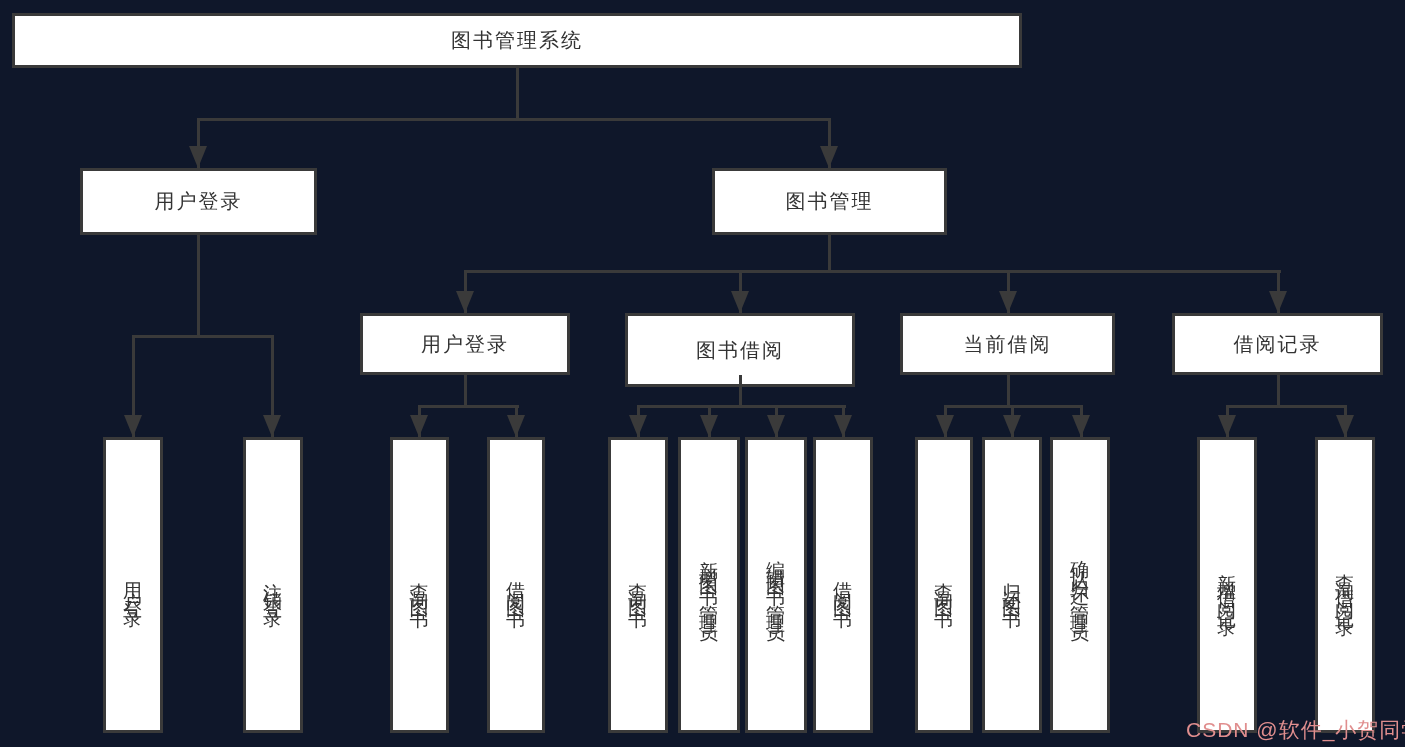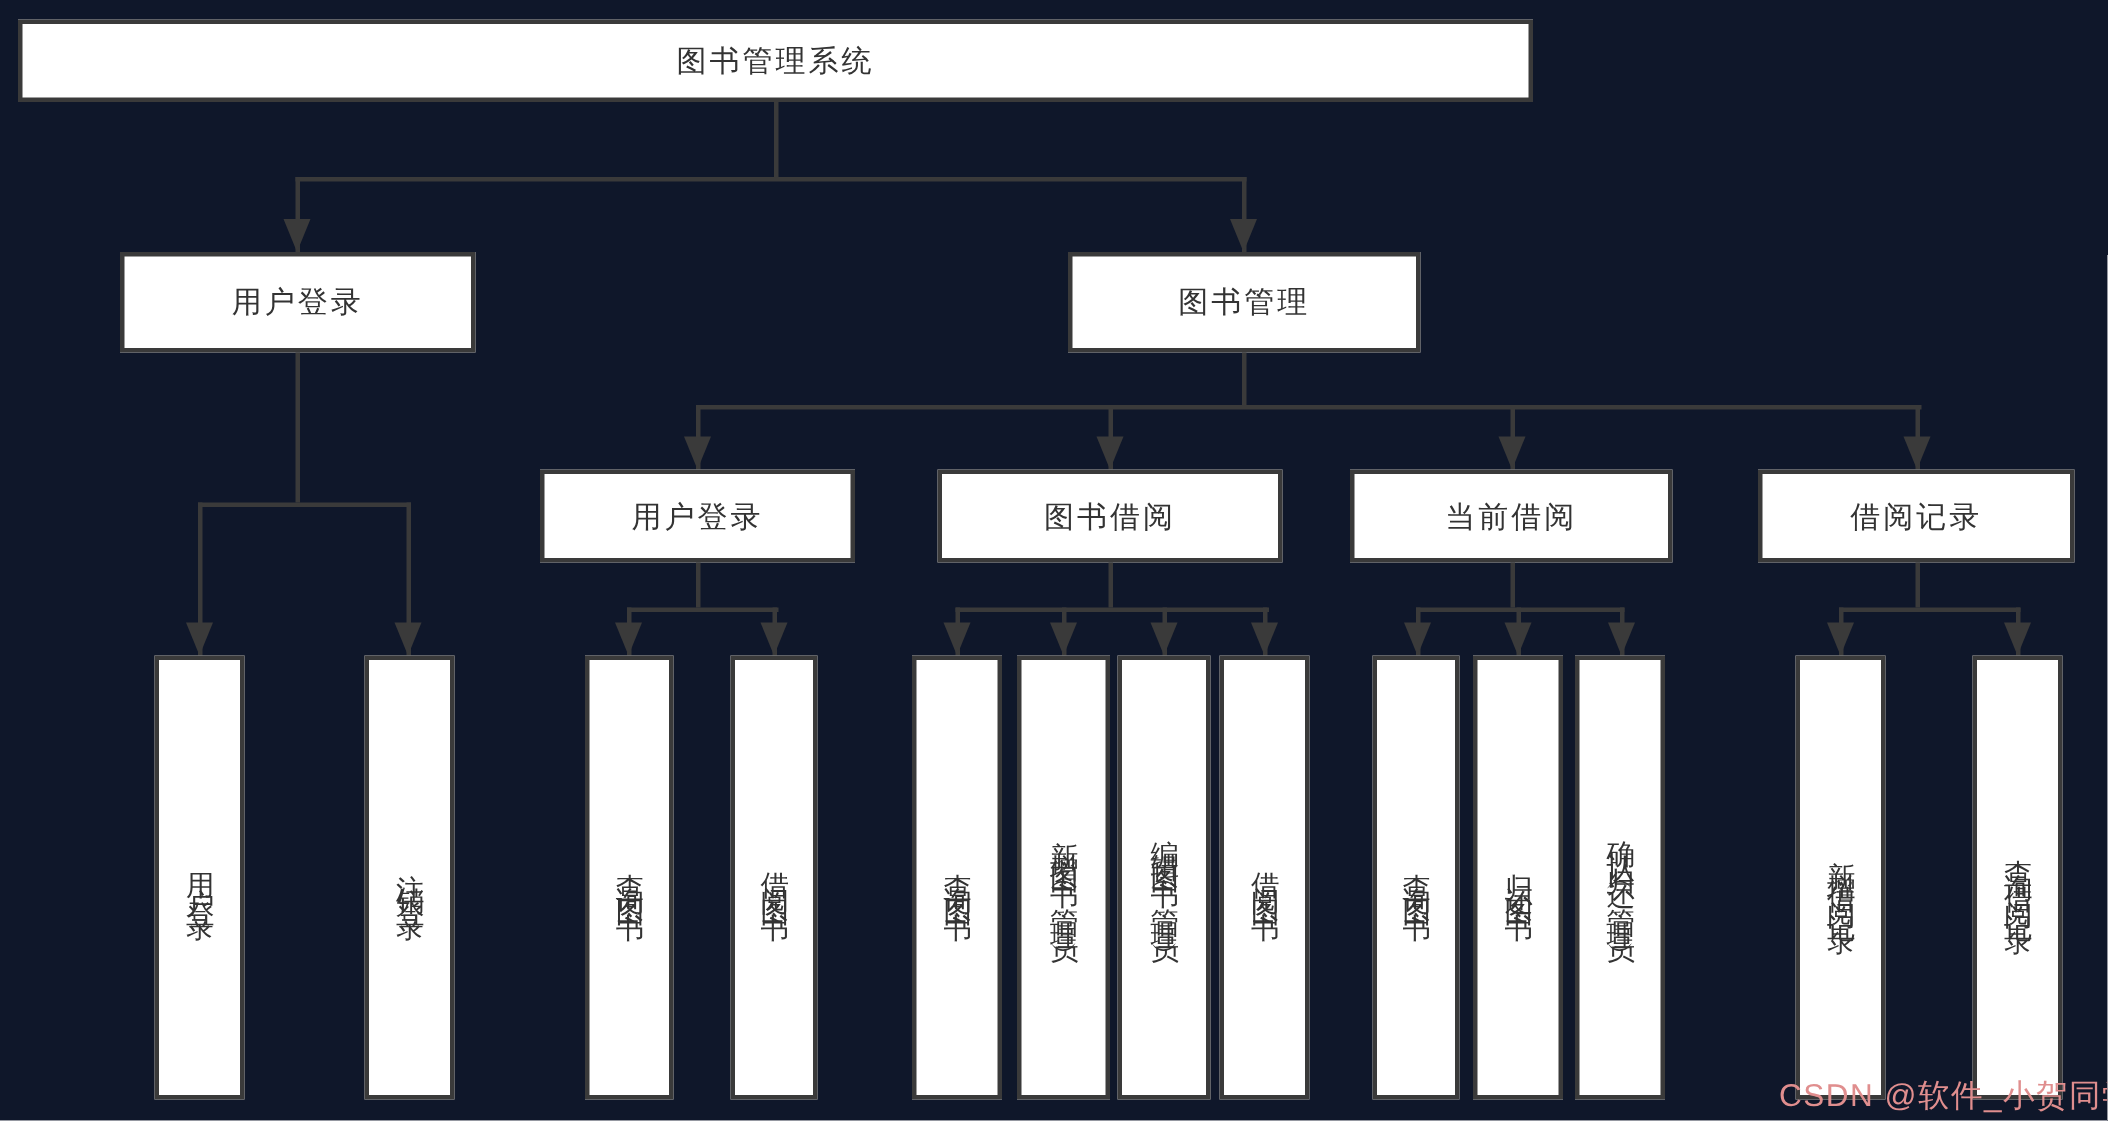--- a/index.html
+++ b/index.html
@@ -103,21 +103,21 @@
   <div class="vl" style="left:1007px; top:270px; height:43px;"></div>
   <div class="vl" style="left:1277px; top:270px; height:43px;"></div>
   <div class="ar" style="left:456px; top:291px;"></div>
   <div class="ar" style="left:731px; top:291px;"></div>
   <div class="ar" style="left:999px; top:291px;"></div>
   <div class="ar" style="left:1269px; top:291px;"></div>
 
   <div class="box h" style="left:360px; top:313px; width:210px; height:62px;">
     <span>用户登录</span>
   </div>
-  <div class="box h" style="left:625px; top:313px; width:230px; height:62px;">
+  <div class="box h" style="left:625px; top:313px; width:230px; height:74px;">
     <span>图书借阅</span>
   </div>
   <div class="box h" style="left:1172px; top:313px; width:211px; height:62px;">
     <span>借阅记录</span>
   </div>
   <div class="box h" style="left:900px; top:313px; width:215px; height:62px;">
     <span>当前借阅</span>
   </div>
 
   <div class="vl" style="left:464px; top:375px; height:30px;"></div>

